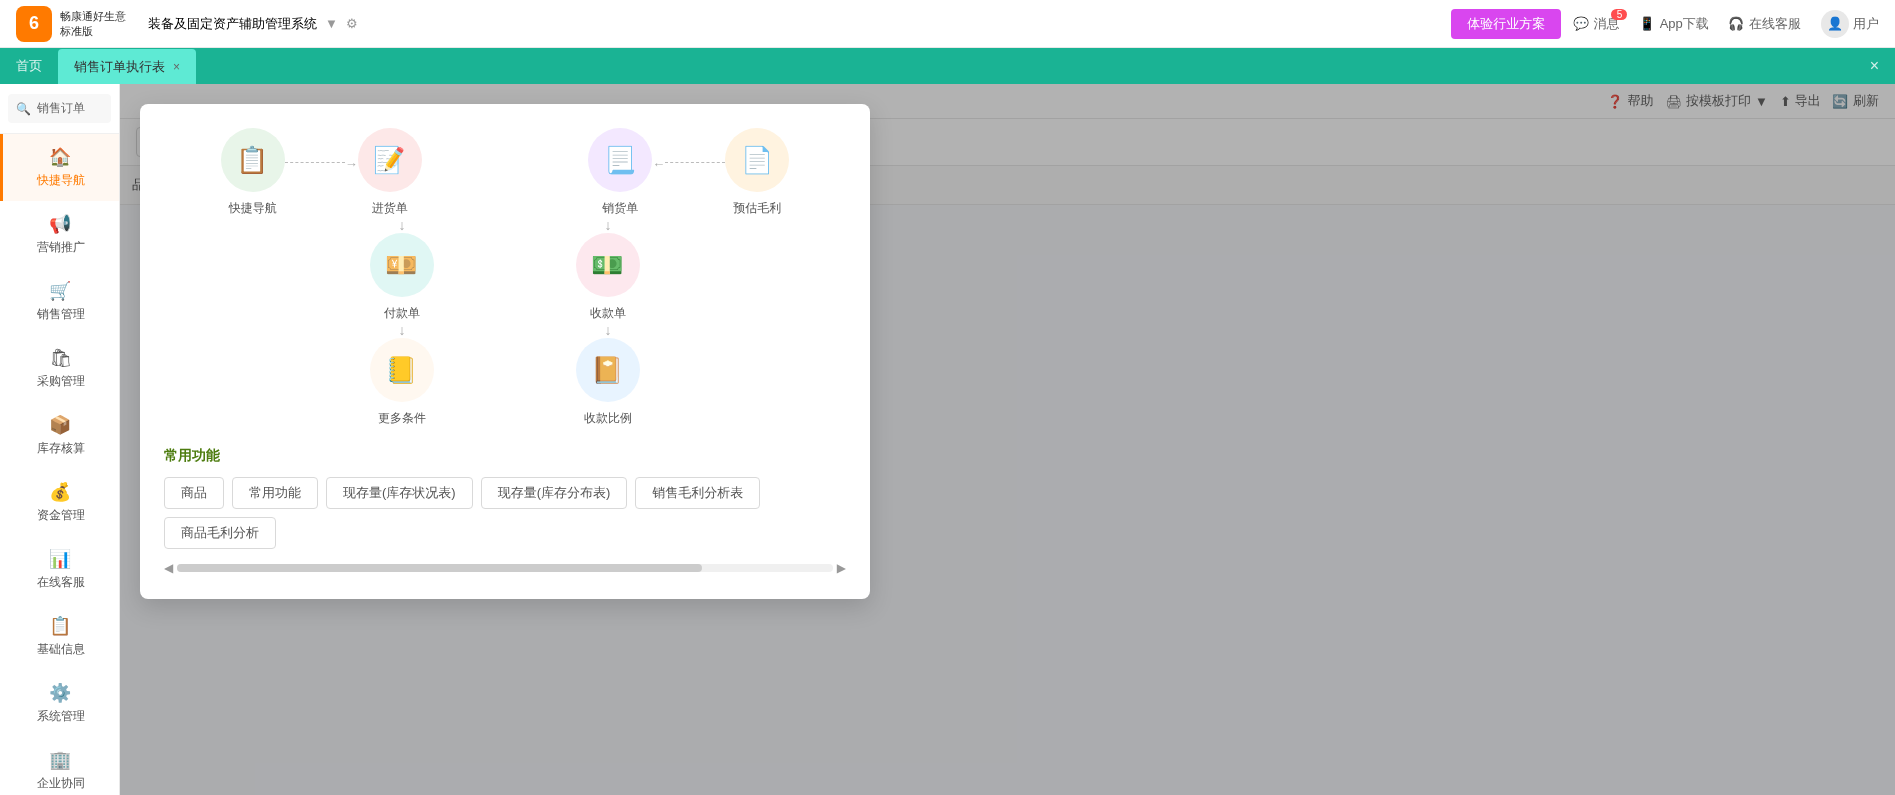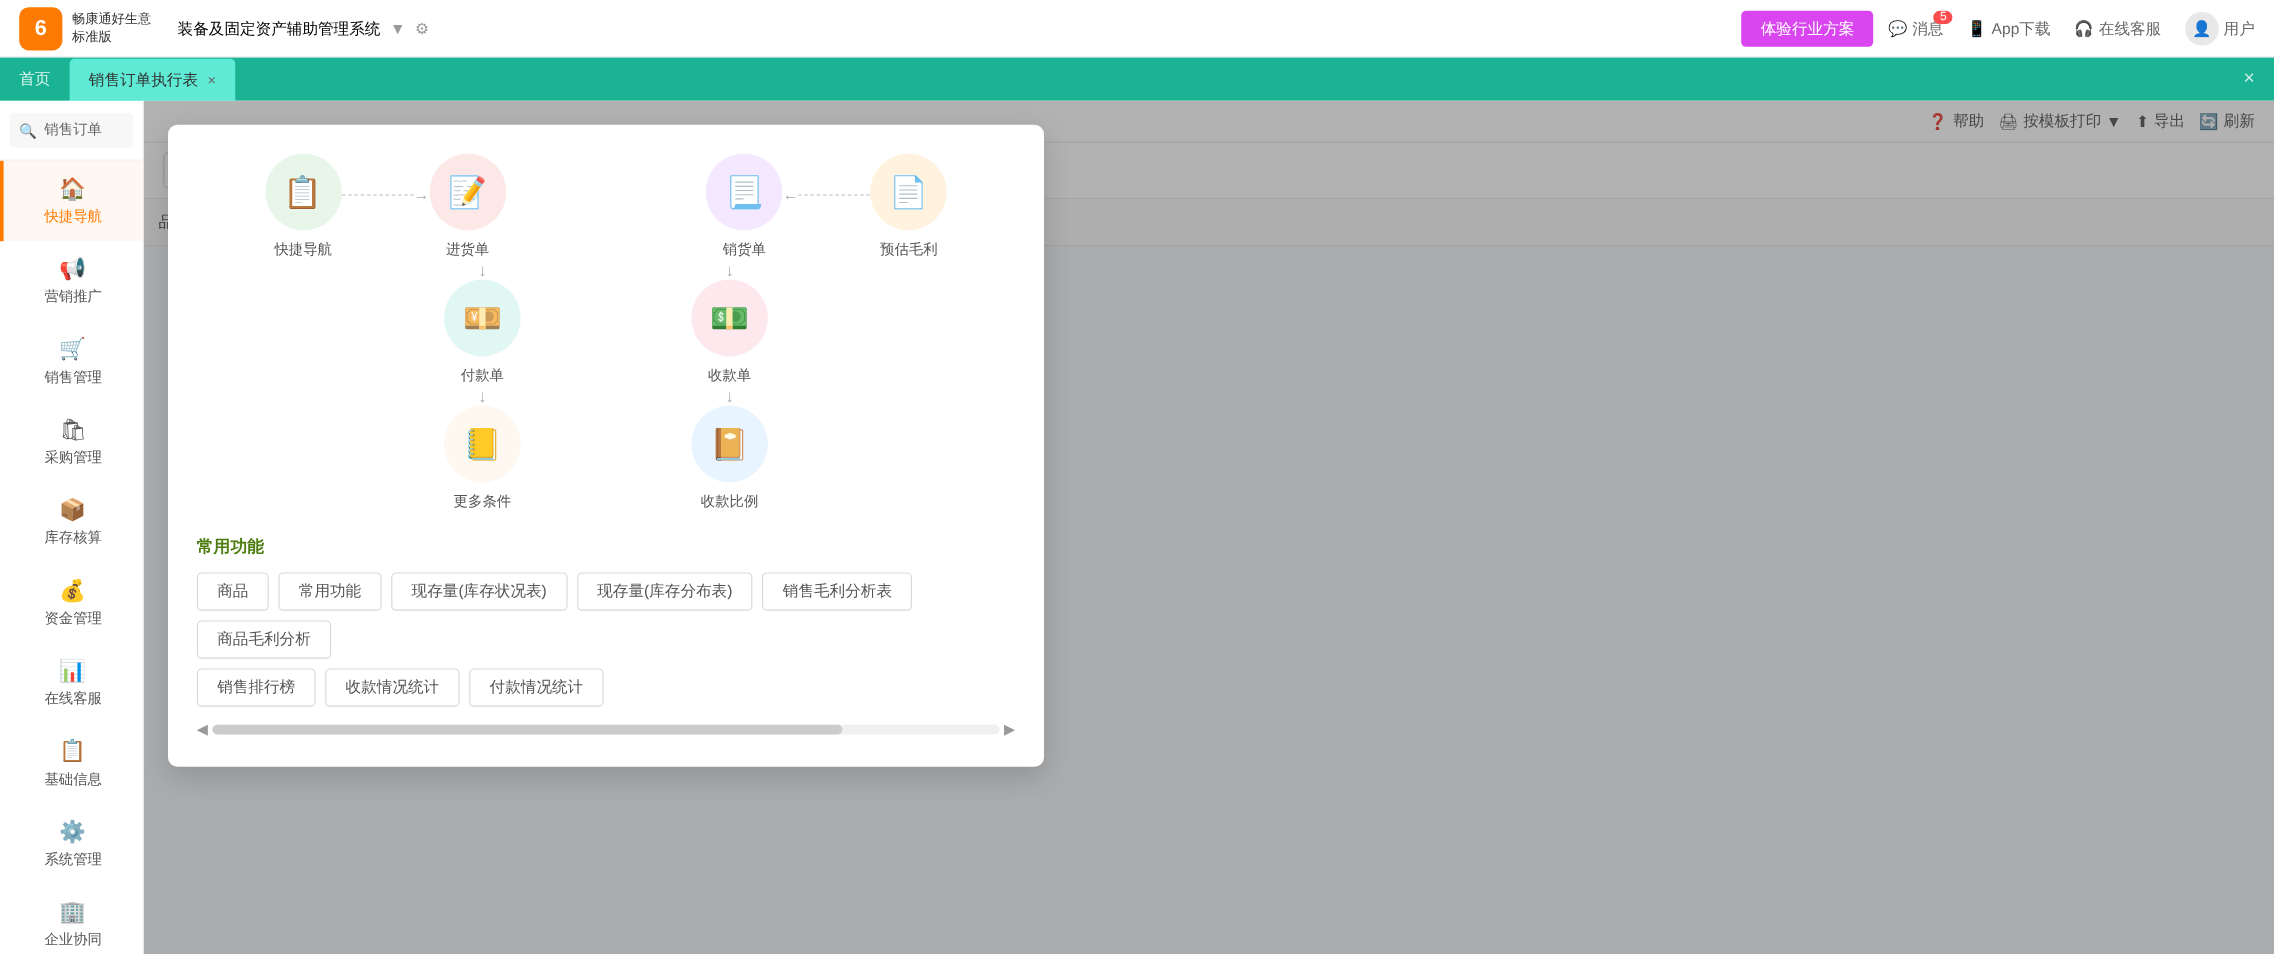--- a/index.html
+++ b/index.html
@@ -358,25 +358,20 @@
         <div class="common-functions">
           <div class="common-title">常用功能</div>
           <div class="function-btns">
             <button class="func-btn">商品</button>
             <button class="func-btn">常用功能</button>
             <button class="func-btn">现存量(库存状况表)</button>
             <button class="func-btn">现存量(库存分布表)</button>
             <button class="func-btn">销售毛利分析表</button>
             <button class="func-btn">商品毛利分析</button>
           </div>
-          <div class="function-btns" style="margin-top:8px;">
-            <button class="func-btn">销售排行榜</button>
-            <button class="func-btn">收款情况统计</button>
-            <button class="func-btn">付款情况统计</button>
-          </div>
         </div>
 
         <div class="modal-scrollbar">
           <span class="scrollbar-arrow">◀</span>
           <div class="scrollbar-track">
             <div class="scrollbar-thumb"></div>
           </div>
           <span class="scrollbar-arrow">▶</span>
         </div>
 

